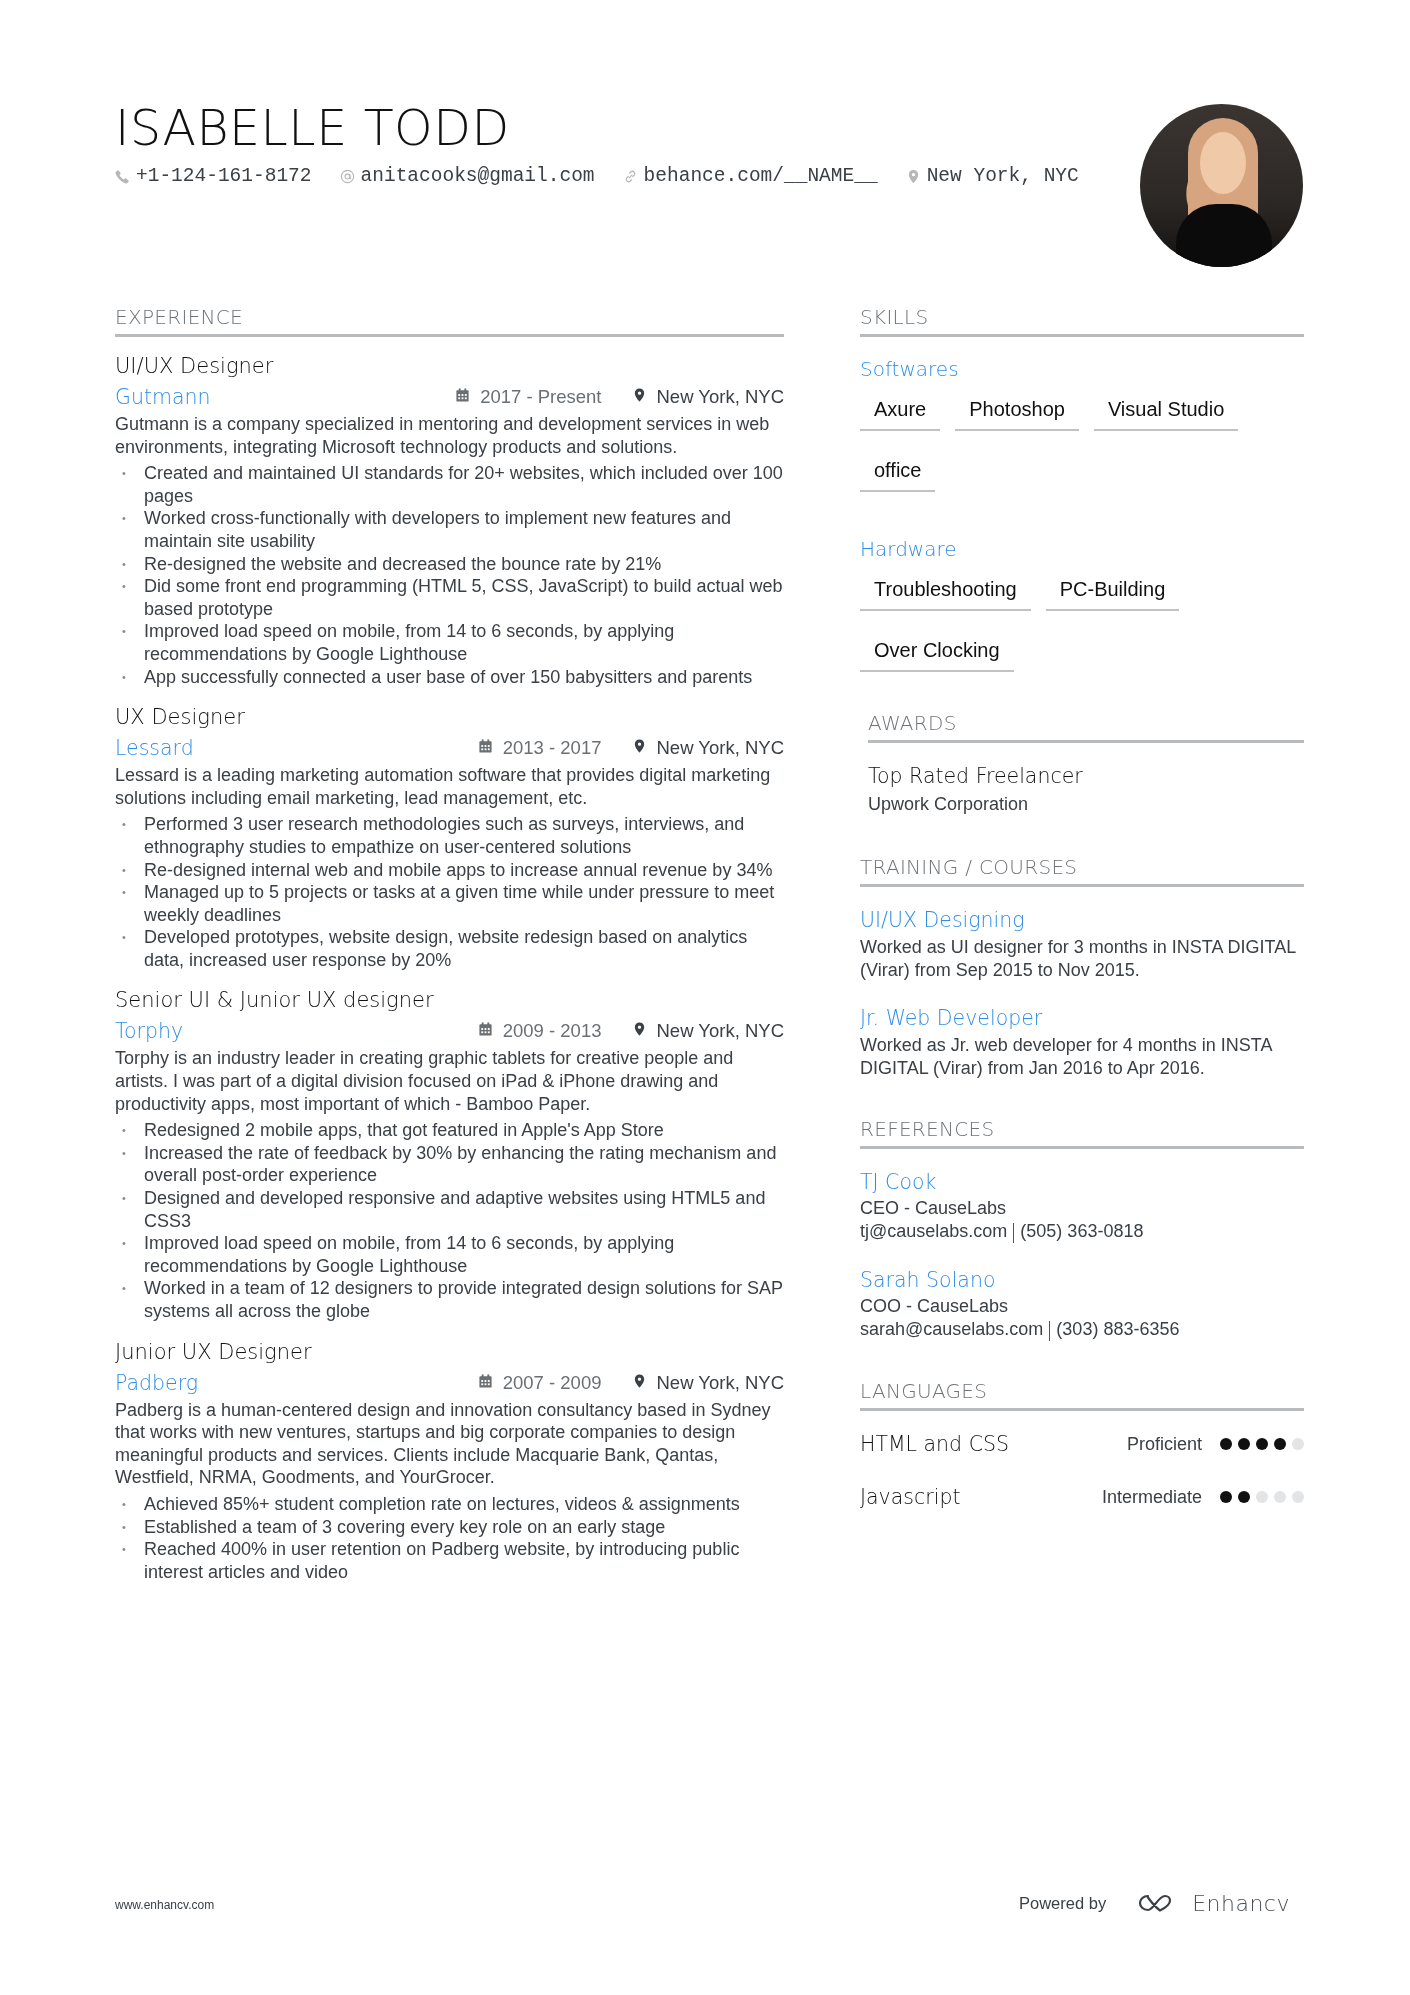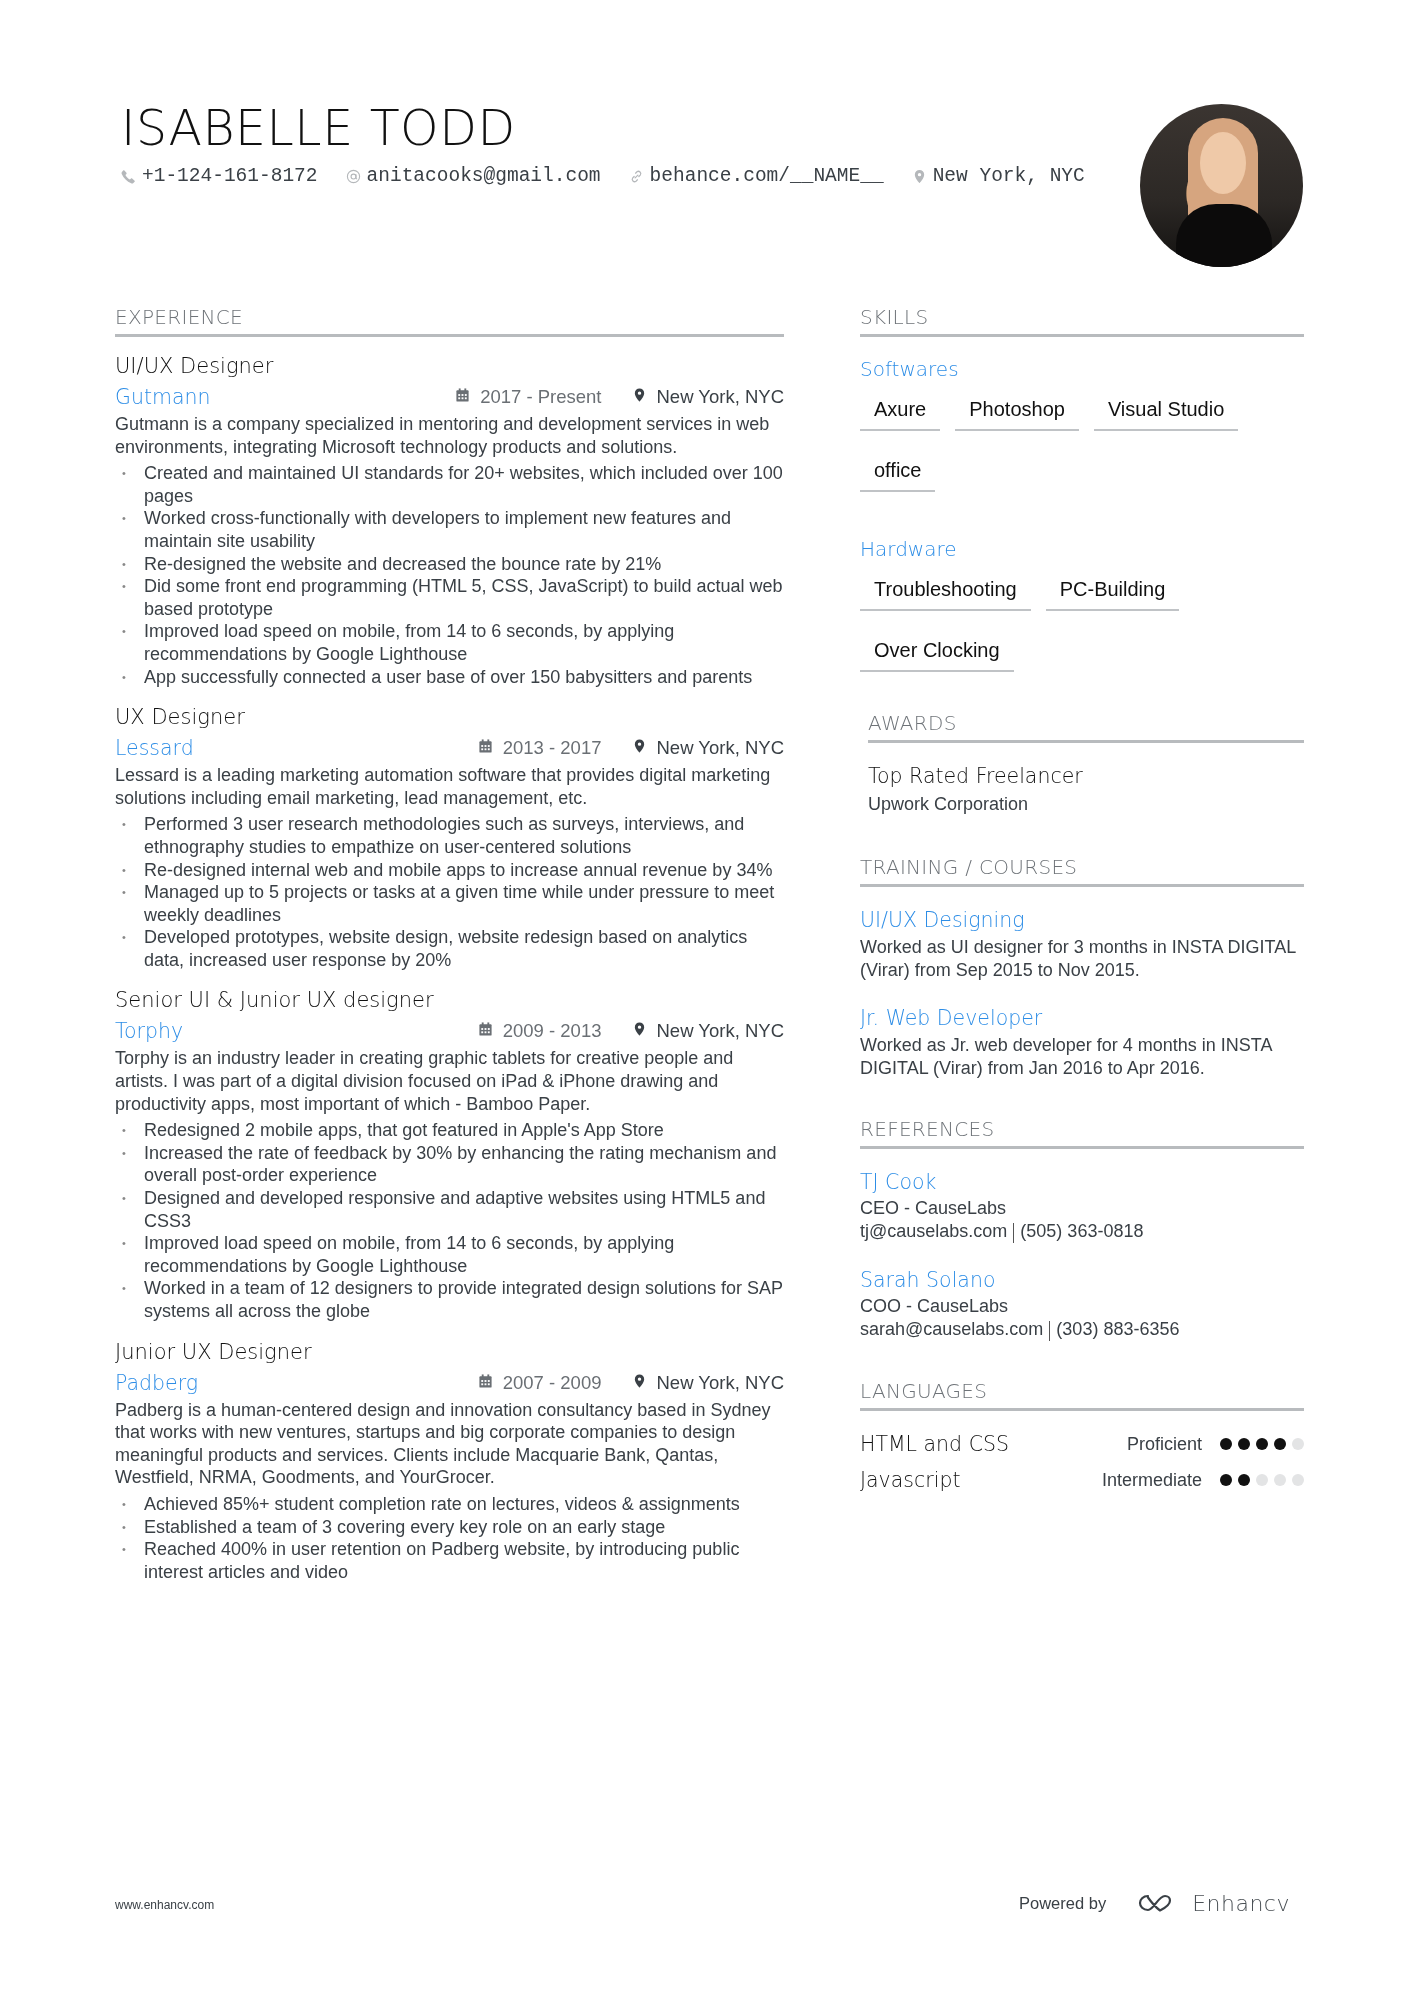--- a/index.html
+++ b/index.html
@@ -1,19 +1,19 @@
 <!DOCTYPE html>
 <html><head>
   <meta charset="utf-8">
   <style>
     * { box-sizing: border-box; margin: 0; padding: 0; }
     html, body { width: 1410px; height: 1995px; background: #ffffff; }
     body { position: relative; font-family: "Liberation Sans", "DejaVu Sans", sans-serif; color: #333a40; overflow: hidden; }
 
-    .header { position: absolute; left: 121px; top: 98px; width: 1000px; }
+    .header { position: absolute; left: 115px; top: 98px; width: 1000px; }
     .name { font-family: "DejaVu Sans", sans-serif; font-weight: 200; font-size: 49px; letter-spacing: 0.5px; color: #111; line-height: 62px; }
     .contacts { display: flex; align-items: center; margin-top: 5px; font-size: 19.5px; color: #3a4046; }
     .contact { display: flex; align-items: center; margin-right: 28px; font-family: Liberation Mono, monospace; }
     .contact .ic { color: #b5b8bb; margin-right: 6px; display: inline-flex; align-items: center; }
     .contact .ic svg { width: 15px; height: 15px; }
 
     .photo { position: absolute; left: 1140px; top: 104px; width: 163px; height: 163px; border-radius: 50%; overflow: hidden;
       background: radial-gradient(ellipse at 50% 42%, #f0cdb0 0 16%, transparent 17%),
                   radial-gradient(ellipse at 50% 55%, #d9a77c 0 30%, transparent 31%),
                   linear-gradient(180deg, #3b3531 0%, #2c2825 60%, #121110 100%); }
@@ -56,21 +56,21 @@
     .course-title { font-family: "DejaVu Sans", sans-serif; font-weight: 300; font-size: 20.5px; color: #2d8de6; line-height: 30px; }
     .course-desc { font-size: 18px; color: #3a4046; line-height: 22.6px; margin-top: 1px; }
 
     .ref { margin-top: 18px; }
     .ref + .ref { margin-top: 22px; }
     .ref-name { font-family: "DejaVu Sans", sans-serif; font-weight: 300; font-size: 20.5px; color: #2d8de6; line-height: 30px; }
     .ref-line { font-size: 18px; color: #3a4046; line-height: 23px; }
     .ref-line .sep { display: inline-block; width: 1px; height: 20px; background: #555; vertical-align: middle; margin: 0 6px; }
 
     .lang { display: flex; align-items: center; justify-content: space-between; margin-top: 18px; line-height: 30px; }
-    .lang + .lang { margin-top: 6px; }
+    .lang + .lang { margin-top: 23px; }
     .lang-name { font-family: "DejaVu Sans", sans-serif; font-weight: 300; font-size: 20.5px; color: #111; }
     .lang-right { display: flex; align-items: center; }
     .lang-level { font-size: 18px; color: #3a4046; margin-right: 18px; }
     .dots { display: flex; }
     .dot { width: 12px; height: 12px; border-radius: 50%; background: #e3e4e5; margin-left: 6px; }
     .dot.on { background: #111; }
     .dots .dot:first-child { margin-left: 0; }
 
     .footer-left { position: absolute; left: 115px; top: 1898px; font-size: 12px; color: #3a4046; }
     .footer-right { position: absolute; left: 1019px; top: 1890px; display: flex; align-items: center; }

